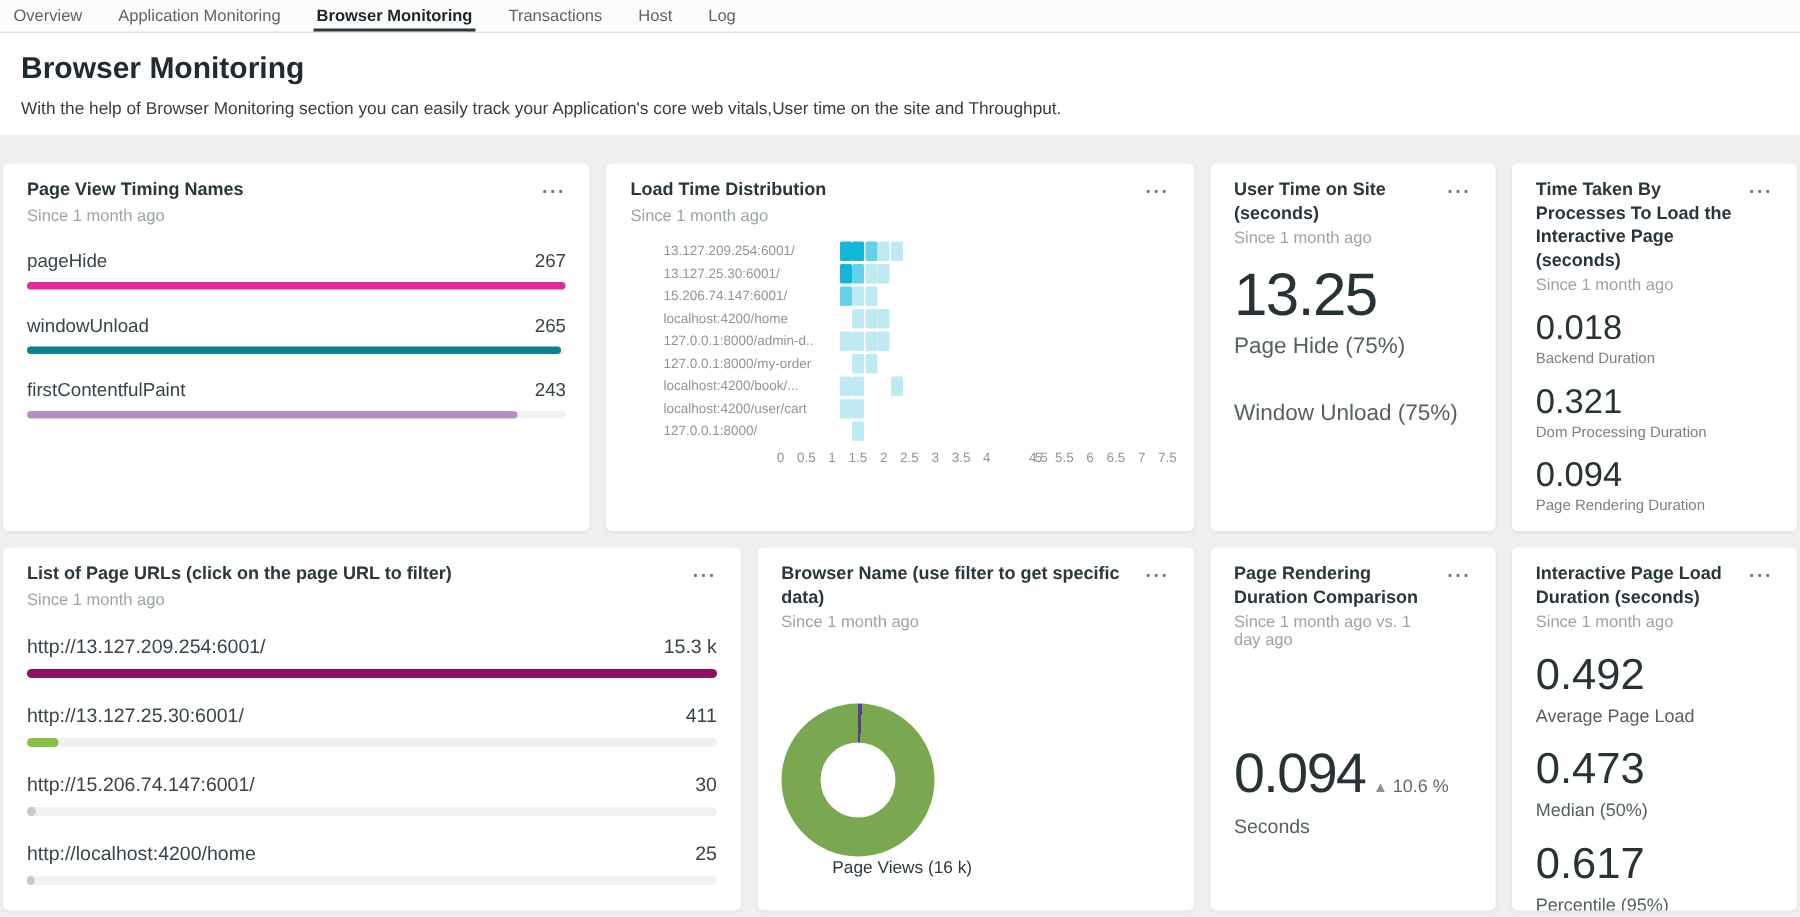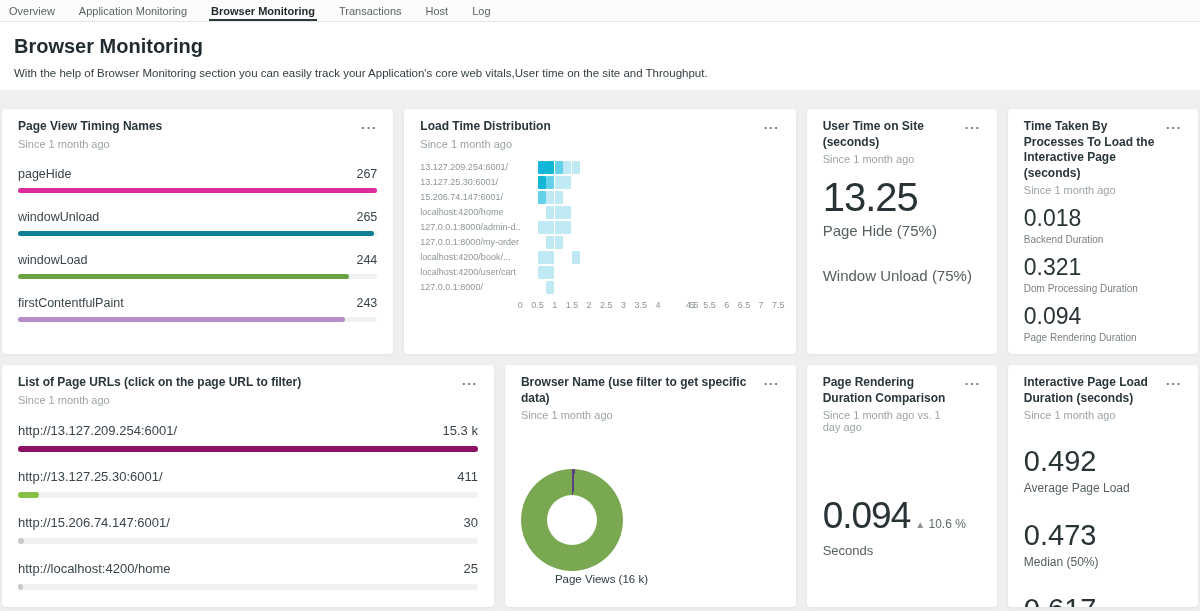--- a/index.html
+++ b/index.html
@@ -56,42 +56,42 @@
   .tight .bl-top { font-size: 12.5px; margin-bottom: 7px; }
   .wide  .bl-top { font-size: 13px;   margin-bottom: 8px; }
   .bl-label { color: #39454a; }
   .bl-value { color: #39454a; }
   .bl-track { position: relative; background: #f0f2f2; border-radius: 3px; }
   .tight .bl-track { height: 5px; }
   .wide  .bl-track { height: 6px; }
   .bl-bar { height: 100%; border-radius: 3px; min-width: 4px; }
   
   .hm { margin-top: 10px; }
-  .hm-row { display: flex; align-items: center; height: 15px; }
+  .hm-row { display: flex; align-items: center; height: 15px; margin-left: 22px; }
   .hm-label {
     width: 100px; flex: none; font-size: 9px; color: #8d9696;
     padding-right: 6px; white-space: nowrap; overflow: hidden;
   }
   .hm-cells { position: relative; flex: 1; height: 100%; }
   .hm-cell { position: absolute; top: 1px; height: 13px; width: 8px; border-radius: 1px; }
   .hm-axis { position: relative; height: 13px; margin-left: 100px; margin-top: 5px; }
   .hm-tick {
     position: absolute; top: 0; transform: translateX(-50%);
     font-size: 9px; color: #8d9696;
   }
   
   .metric-label { color: #55605f; }
   .big-group { margin-top: 10px; }
   .big-group + .big-group { margin-top: 28px; }
   .big-num { font-size: 40px; color: #273334; letter-spacing: -1px; }
   .big-group .metric-label { font-size: 15px; margin-top: 2px; }
   .mini-group { margin-top: 9px; }
   .mini-num { font-size: 23px; color: #273334; }
   .mini-group .metric-label { font-size: 10px; color: #79837f; margin-top: 2px; }
-  .mid-group { margin-top: 24px; }
+  .mid-group { margin-top: 13px; }
   .mid-num { font-size: 29px; color: #273334; }
   .mid-group .metric-label { font-size: 12px; margin-top: 3px; }
   
   .cmp-body { margin-top: 62px; }
   .cmp-row { display: flex; align-items: baseline; gap: 5px; }
   .cmp-num { font-size: 37px; color: #273334; letter-spacing: -1px; }
   .cmp-delta { font-size: 12px; color: #5f6a6a; white-space: nowrap; }
   .tri { color: #8b9494; font-size: 10px; }
   .cmp-unit { font-size: 13px; color: #55605f; margin-top: 6px; }
   
@@ -150,29 +150,20 @@
             <div class="bl-bar" style="width: 100%; background: rgb(221, 44, 156);"></div>
           </div>
         </div>
         <div class="bl-row tight">
           <div class="bl-top">
             <span class="bl-label">windowUnload</span>
             <span class="bl-value">265</span>
           </div>
           <div class="bl-track">
             <div class="bl-bar" style="width: 99%; background: rgb(13, 127, 144);"></div>
-          </div>
-        </div>
-        <div class="bl-row tight">
-          <div class="bl-top">
-            <span class="bl-label">windowLoad</span>
-            <span class="bl-value">244</span>
-          </div>
-          <div class="bl-track">
-            <div class="bl-bar" style="width: 92%; background: rgb(106, 163, 66);"></div>
           </div>
         </div>
         <div class="bl-row tight">
           <div class="bl-top">
             <span class="bl-label">firstContentfulPaint</span>
             <span class="bl-value">243</span>
           </div>
           <div class="bl-track">
             <div class="bl-bar" style="width: 91%; background: rgb(183, 140, 200);"></div>
           </div>

